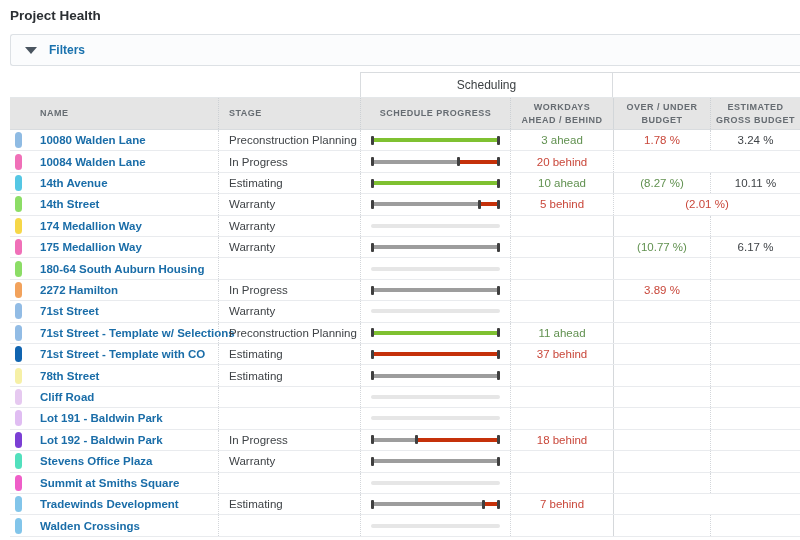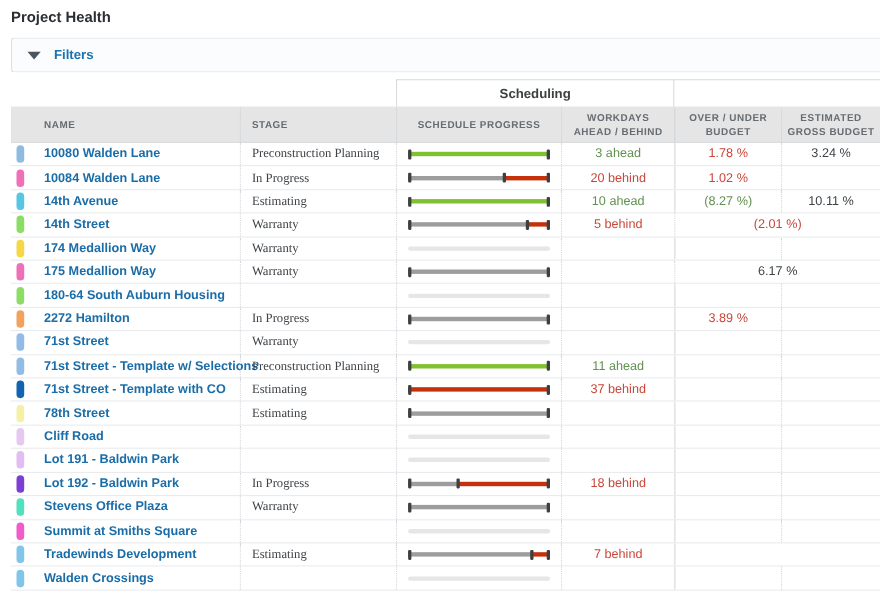--- a/index.html
+++ b/index.html
@@ -16,39 +16,39 @@
     border-left:6px solid transparent; border-right:6px solid transparent; border-top:7px solid #4a5560; }
   .filters-label { margin-left:12px; font-size:12px; font-weight:bold; color:#1a72ae; }
 
   .table { position:absolute; left:10px; top:72px; width:790px; }
 
   
   .group-row { display:flex; height:25px; }
   .group-spacer { width:350px; }
   .group-sched { width:253px; border-top:1px solid #d9dcdf; border-left:1px solid #d9dcdf; border-right:1px solid #d9dcdf;
     display:flex; align-items:center; justify-content:center; }
-  .group-sched-label { font-size:12px; font-weight:bold; color:#3c4043; }
+  .group-sched-label { font-size:12px; font-weight:normal; color:#3c4043; }
   .group-rest { flex:1; border-top:1px solid #d9dcdf; }
 
   
   .head-row { display:flex; height:33px; background:#e5e5e5; border-top:1px solid #e4e7e9; border-bottom:1px solid #d9dcdf; }
   .hcell { font-size:9px; font-weight:bold; color:#666c72; letter-spacing:0.5px;
     display:flex; align-items:center; white-space:pre-line; line-height:1.35; }
   .hc-name   { width:208px; padding-left:30px; }
   .hc-stage  { width:142px; padding-left:10px; border-left:1px dotted #ccd0d4; }
   .hc-sched  { width:150px; justify-content:center; text-align:center; border-left:1px dotted #ccd0d4; }
   .hc-work   { width:103px; justify-content:center; text-align:center; border-left:1px dotted #ccd0d4; }
   .hc-budget { width:97px;  justify-content:center; text-align:center; border-left:1px solid #d2d6d9; }
   .hc-profit { flex:1;      justify-content:center; text-align:center; border-left:1px dotted #ccd0d4; }
 
   
   .row { display:flex; height:21.42px; border-bottom:1px solid #e9ebee; }
   .cell { display:flex; align-items:center; font-size:11.5px; color:#3f4347; }
   .c-name   { width:208px; }
-  .c-stage  { width:142px; padding-left:10px; border-left:1px dotted #d3d6da;font-family:Liberation Serif, serif; }
+  .c-stage  { width:142px; padding-left:10px; border-left:1px dotted #d3d6da; }
   .c-sched  { width:150px; padding:0 10px; border-left:1px dotted #d3d6da; }
   .c-work   { width:103px; justify-content:center; border-left:1px dotted #d3d6da; }
   .c-budget { width:97px;  justify-content:center; border-left:1px solid #d5d8db; }
   .c-profit { flex:1;      justify-content:center; border-left:1px dotted #d3d6da; }
 
   .pill { width:7px; height:16px; border-radius:4px; margin-left:5px; flex:none; }
   .proj-link { margin-left:18px; font-size:11.5px; font-weight:bold; color:#1a6da8; text-decoration:none;
     white-space:nowrap; cursor:pointer; }
 
   .bar { position:relative; width:100%; height:12px; }
@@ -138,23 +138,20 @@
               <div class="seg seg-gray" style="left: 0%; width: 68%;"></div>
               <div class="seg seg-red" style="left: 68%; width: 32%;"></div>
               <div class="cap" style="left: 0px;"></div>
               <div class="cap" style="left: calc(68% - 1.5px);"></div>
               <div class="cap" style="right: 0px;"></div>
             </div>
     </div>
     <div class="cell c-work">
             <span class="val work-val t-neg">20 behind</span>
           </div>
-    <div class="cell c-budget">
-            <span class="val budget-val t-neg">1.02 %</span>
-          </div>
     <div class="cell c-profit">
             <span class="val profit-val t-neutral"></span>
           </div>
   </div>
 
   <div class="row">
     <div class="cell c-name">
       <span class="pill" style="background: rgb(85, 199, 228);"></span>
       <a class="proj-link">14th Avenue</a>
     </div>
@@ -239,20 +236,23 @@
     <div class="cell c-sched">
       <div class="bar">
               <div class="seg seg-gray" style="left: 0%; width: 100%;"></div>
               <div class="cap" style="left: 0px;"></div>
               <div class="cap" style="right: 0px;"></div>
             </div>
     </div>
     <div class="cell c-work">
             <span class="val work-val t-neutral"></span>
           </div>
+    <div class="cell c-budget">
+            <span class="val budget-val t-pos">(10.77 %)</span>
+          </div>
     <div class="cell c-profit">
             <span class="val profit-val t-neutral">6.17 %</span>
           </div>
   </div>
 
   <div class="row">
     <div class="cell c-name">
       <span class="pill" style="background: rgb(140, 221, 102);"></span>
       <a class="proj-link">180-64 South Auburn Housing</a>
     </div>

